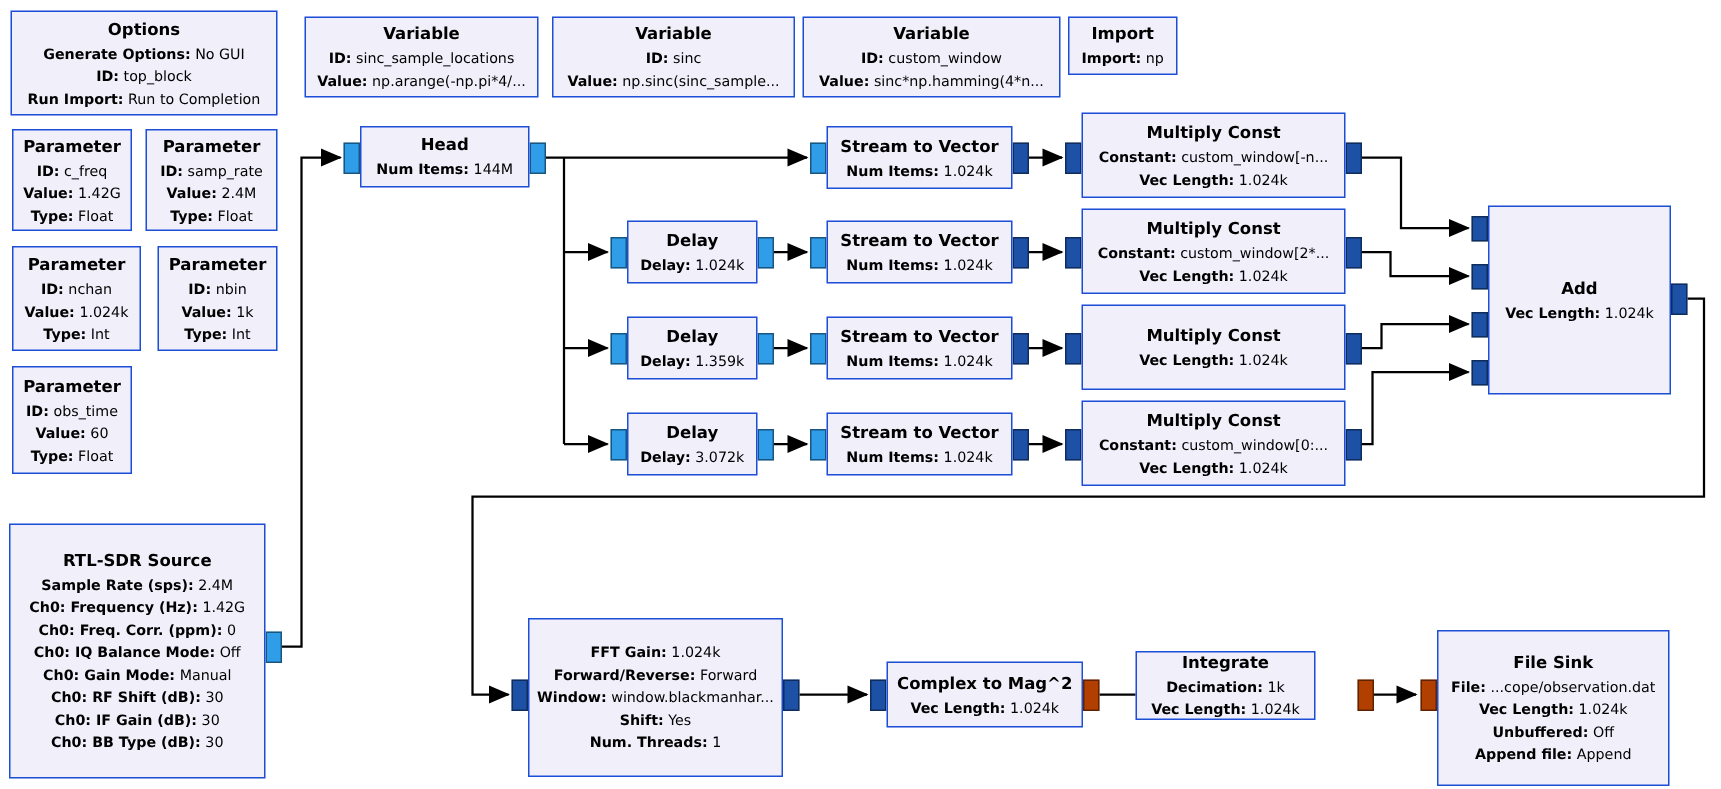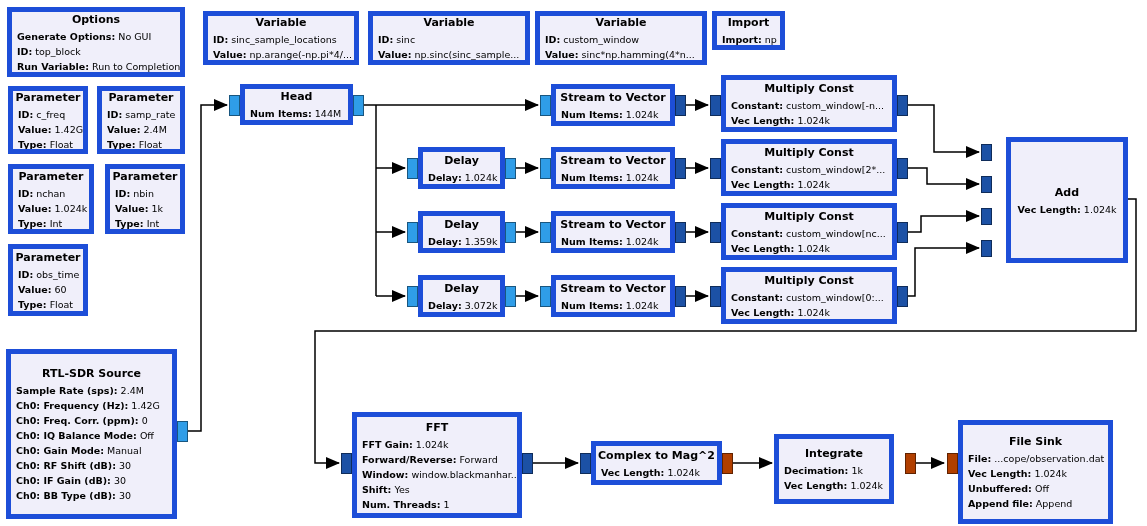--- a/index.html
+++ b/index.html
@@ -1,22 +1,22 @@
 <!DOCTYPE html>
 <html><head>
 <meta charset="utf-8">
 <style>
   html,body{margin:0;padding:0;background:#ffffff;font-family:"DejaVu Sans",sans-serif;}
   #canvas{position:relative;width:1147px;height:526px;background:#ffffff;overflow:hidden;}
   #wires{position:absolute;left:0;top:0;z-index:0;}
   .wire{fill:none;stroke:#000;stroke-width:1.5;}
   .block{
-    position:absolute;background:#f0effa;border:5px solid #1d4ed8;
+    position:absolute;background:#f0effa;border:1px solid #1d4ed8;
     box-sizing:border-box;z-index:2;display:flex;flex-direction:column;
-    justify-content:center;overflow:hidden;padding:1px 0;
+    justify-content:center;overflow:hidden;padding:1px 0;align-items:center;
   }
   .title{font-size:11px;font-weight:bold;color:#000;text-align:center;line-height:16px;margin:1px 0;white-space:nowrap;}
   .line{font-size:9.5px;color:#000;line-height:15px;padding:0 5px;white-space:nowrap;}
   .line b{font-weight:bold;}
   .port{position:absolute;z-index:1;box-sizing:border-box;border:1px solid rgba(0,0,0,0.45);}
   [data-name="block-add"] .line{text-align:center;}
 </style>
 </head>
 <body>
 
@@ -46,21 +46,21 @@
       <polyline points="908,296 915,296 915,248 979,248" class="wire" stroke="#000000" marker-end="url(#arrow)" data-name="wire-multiply-const-4-to-add"></polyline>
       <polyline points="1125,199 1136,199 1136,331 315,331 315,463 339,463" class="wire" stroke="#000000" marker-end="url(#arrow)" data-name="wire-add-to-fft"></polyline>
       <polyline points="533,463 578,463" class="wire" stroke="#000000" marker-end="url(#arrow)" data-name="wire-fft-to-complex-to-mag2"></polyline>
       <polyline points="733,463 772,463" class="wire" stroke="#000000" marker-end="url(#arrow)" data-name="wire-complex-to-mag2-to-integrate"></polyline>
       <polyline points="916,463 944,463" class="wire" stroke="#000000" marker-end="url(#arrow)" data-name="wire-integrate-to-file-sink"></polyline>
     </svg>
 <div class="block" data-name="block-options" style="left: 7px; top: 7px; width: 178px; height: 70px;">
       <div class="title" data-name="block-title">Options</div>
       <div class="line" data-name="block-property"><b data-name="property-label">Generate Options:</b> <span data-name="property-value">No GUI</span></div>
       <div class="line" data-name="block-property"><b data-name="property-label">ID:</b> <span data-name="property-value">top_block</span></div>
-      <div class="line" data-name="block-property"><b data-name="property-label">Run Variable:</b> <span data-name="property-value">Run to Completion</span></div>
+      <div class="line" data-name="block-property"><b data-name="property-label">Run Import:</b> <span data-name="property-value">Run to Completion</span></div>
     </div>
     <div class="block" data-name="block-parameter-c-freq" style="left: 8px; top: 86px; width: 80px; height: 68px;">
       <div class="title" data-name="block-title">Parameter</div>
       <div class="line" data-name="block-property"><b data-name="property-label">ID:</b> <span data-name="property-value">c_freq</span></div>
       <div class="line" data-name="block-property"><b data-name="property-label">Value:</b> <span data-name="property-value">1.42G</span></div>
       <div class="line" data-name="block-property"><b data-name="property-label">Type:</b> <span data-name="property-value">Float</span></div>
     </div>
     <div class="block" data-name="block-parameter-samp-rate" style="left: 97px; top: 86px; width: 88px; height: 68px;">
       <div class="title" data-name="block-title">Parameter</div>
       <div class="line" data-name="block-property"><b data-name="property-label">ID:</b> <span data-name="property-value">samp_rate</span></div>
@@ -175,58 +175,56 @@
     <div class="port" data-name="multiply-const-2-port-out0" style="left: 897px; top: 157.5px; width: 11px; height: 21px; background: rgb(28, 81, 165);"></div>
     <div class="block" data-name="block-multiply-const-2" style="left: 721px; top: 139px; width: 176px; height: 57px;">
       <div class="title" data-name="block-title">Multiply Const</div>
       <div class="line" data-name="block-property"><b data-name="property-label">Constant:</b> <span data-name="property-value">custom_window[2*...</span></div>
       <div class="line" data-name="block-property"><b data-name="property-label">Vec Length:</b> <span data-name="property-value">1.024k</span></div>
     </div>
     <div class="port" data-name="multiply-const-3-port-in0" style="left: 710px; top: 221.5px; width: 11px; height: 21px; background: rgb(28, 81, 165);"></div>
     <div class="port" data-name="multiply-const-3-port-out0" style="left: 897px; top: 221.5px; width: 11px; height: 21px; background: rgb(28, 81, 165);"></div>
     <div class="block" data-name="block-multiply-const-3" style="left: 721px; top: 203px; width: 176px; height: 57px;">
       <div class="title" data-name="block-title">Multiply Const</div>
-      <div class="line" data-name="block-property"><b data-name="property-label">Constant:</b> <span data-name="property-value">custom_window[nc...</span></div>
       <div class="line" data-name="block-property"><b data-name="property-label">Vec Length:</b> <span data-name="property-value">1.024k</span></div>
     </div>
     <div class="port" data-name="multiply-const-4-port-in0" style="left: 710px; top: 285.5px; width: 11px; height: 21px; background: rgb(28, 81, 165);"></div>
     <div class="port" data-name="multiply-const-4-port-out0" style="left: 897px; top: 285.5px; width: 11px; height: 21px; background: rgb(28, 81, 165);"></div>
     <div class="block" data-name="block-multiply-const-4" style="left: 721px; top: 267px; width: 176px; height: 57px;">
       <div class="title" data-name="block-title">Multiply Const</div>
       <div class="line" data-name="block-property"><b data-name="property-label">Constant:</b> <span data-name="property-value">custom_window[0:...</span></div>
       <div class="line" data-name="block-property"><b data-name="property-label">Vec Length:</b> <span data-name="property-value">1.024k</span></div>
     </div>
     <div class="port" data-name="add-port-in0" style="left: 981px; top: 143.5px; width: 11px; height: 17px; background: rgb(28, 81, 165);"></div>
     <div class="port" data-name="add-port-in1" style="left: 981px; top: 175.5px; width: 11px; height: 17px; background: rgb(28, 81, 165);"></div>
     <div class="port" data-name="add-port-in2" style="left: 981px; top: 207.5px; width: 11px; height: 17px; background: rgb(28, 81, 165);"></div>
     <div class="port" data-name="add-port-in3" style="left: 981px; top: 239.5px; width: 11px; height: 17px; background: rgb(28, 81, 165);"></div>
     <div class="port" data-name="add-port-out0" style="left: 1114px; top: 188.5px; width: 11px; height: 21px; background: rgb(28, 81, 165);"></div>
-    <div class="block" data-name="block-add" style="left: 992px; top: 137px; width: 122px; height: 126px; margin-left: 14px;">
+    <div class="block" data-name="block-add" style="left: 992px; top: 137px; width: 122px; height: 126px;">
       <div class="title" data-name="block-title">Add</div>
       <div class="line" data-name="block-property"><b data-name="property-label">Vec Length:</b> <span data-name="property-value">1.024k</span></div>
     </div>
     <div class="port" data-name="fft-port-in0" style="left: 341px; top: 452.5px; width: 11px; height: 21px; background: rgb(28, 81, 165);"></div>
     <div class="port" data-name="fft-port-out0" style="left: 522px; top: 452.5px; width: 11px; height: 21px; background: rgb(28, 81, 165);"></div>
     <div class="block" data-name="block-fft" style="left: 352px; top: 412px; width: 170px; height: 106px;">
-      <div class="title" data-name="block-title">FFT</div>
       <div class="line" data-name="block-property"><b data-name="property-label">FFT Gain:</b> <span data-name="property-value">1.024k</span></div>
       <div class="line" data-name="block-property"><b data-name="property-label">Forward/Reverse:</b> <span data-name="property-value">Forward</span></div>
       <div class="line" data-name="block-property"><b data-name="property-label">Window:</b> <span data-name="property-value">window.blackmanhar...</span></div>
       <div class="line" data-name="block-property"><b data-name="property-label">Shift:</b> <span data-name="property-value">Yes</span></div>
       <div class="line" data-name="block-property"><b data-name="property-label">Num. Threads:</b> <span data-name="property-value">1</span></div>
     </div>
     <div class="port" data-name="complex-to-mag2-port-in0" style="left: 580px; top: 452.5px; width: 11px; height: 21px; background: rgb(28, 81, 165);"></div>
     <div class="port" data-name="complex-to-mag2-port-out0" style="left: 722px; top: 452.5px; width: 11px; height: 21px; background: rgb(177, 63, 0);"></div>
     <div class="block" data-name="block-complex-to-mag2" style="left: 591px; top: 441px; width: 131px; height: 44px;">
       <div class="title" data-name="block-title">Complex to Mag^2</div>
       <div class="line" data-name="block-property"><b data-name="property-label">Vec Length:</b> <span data-name="property-value">1.024k</span></div>
     </div>
     <div class="port" data-name="integrate-port-in0" style="left: 774px; top: 452.5px; width: 11px; height: 21px; background: rgb(177, 63, 0);"></div>
     <div class="port" data-name="integrate-port-out0" style="left: 905px; top: 452.5px; width: 11px; height: 21px; background: rgb(177, 63, 0);"></div>
-    <div class="block" data-name="block-integrate" style="left: 774px; top: 434px; width: 120px; height: 70px;">
+    <div class="block" data-name="block-integrate" style="left: 757px; top: 434px; width: 120px; height: 46px;">
       <div class="title" data-name="block-title">Integrate</div>
       <div class="line" data-name="block-property"><b data-name="property-label">Decimation:</b> <span data-name="property-value">1k</span></div>
       <div class="line" data-name="block-property"><b data-name="property-label">Vec Length:</b> <span data-name="property-value">1.024k</span></div>
     </div>
     <div class="port" data-name="file-sink-port-in0" style="left: 947px; top: 452.5px; width: 11px; height: 21px; background: rgb(177, 63, 0);"></div>
     <div class="block" data-name="block-file-sink" style="left: 958px; top: 420px; width: 155px; height: 104px;">
       <div class="title" data-name="block-title">File Sink</div>
       <div class="line" data-name="block-property"><b data-name="property-label">File:</b> <span data-name="property-value">...cope/observation.dat</span></div>
       <div class="line" data-name="block-property"><b data-name="property-label">Vec Length:</b> <span data-name="property-value">1.024k</span></div>
       <div class="line" data-name="block-property"><b data-name="property-label">Unbuffered:</b> <span data-name="property-value">Off</span></div>

